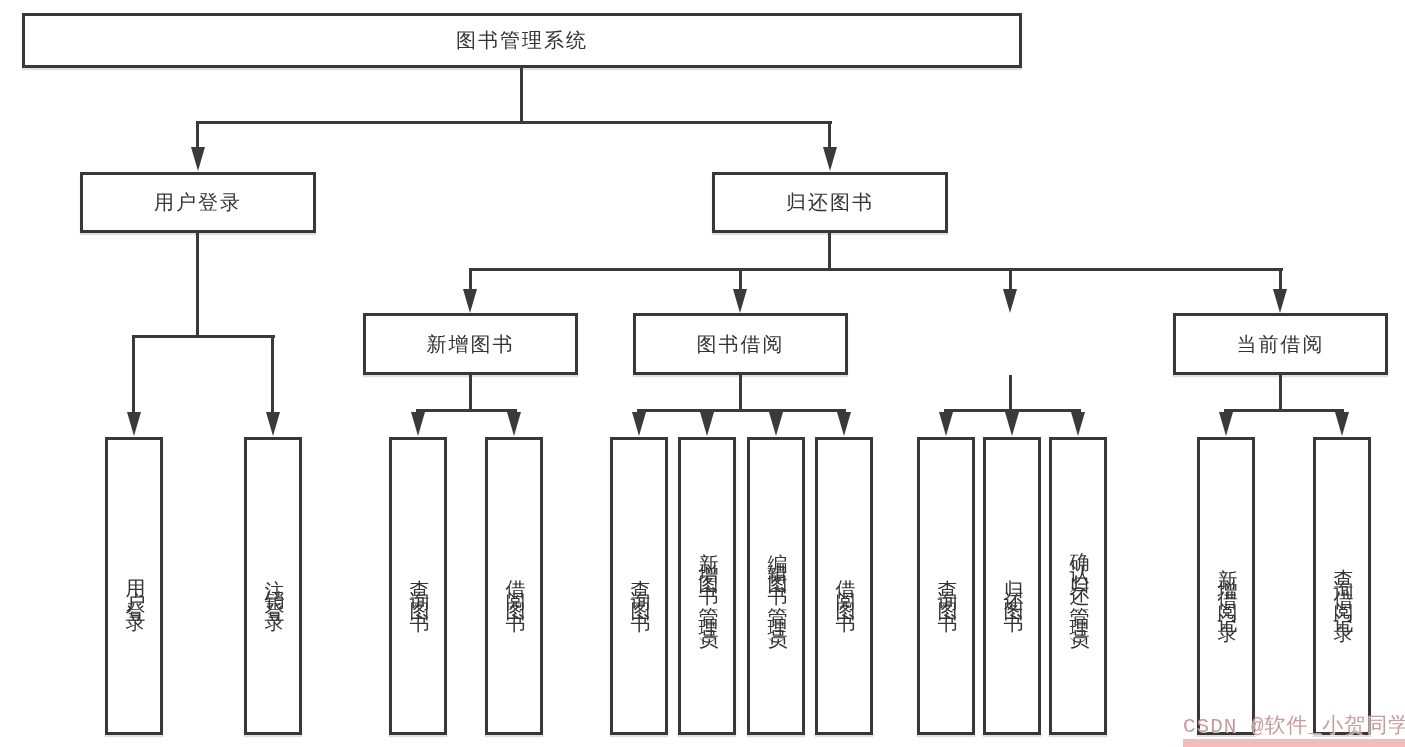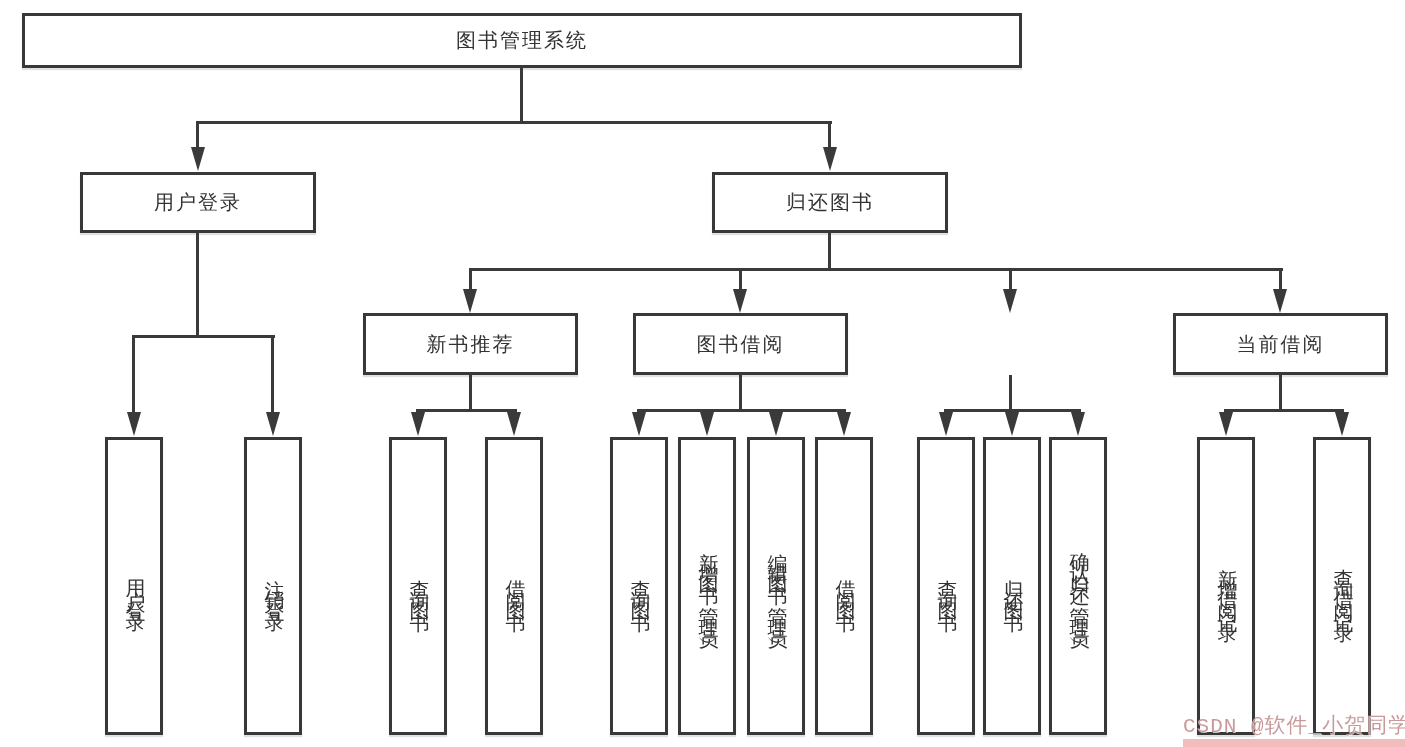--- a/index.html
+++ b/index.html
@@ -100,21 +100,21 @@
   <div class="vline" style="left:469px; top:268px; width:3px; height:24px;"></div>
   <div class="ah" style="left:463px; top:289px;"></div>
   <div class="vline" style="left:739px; top:268px; width:3px; height:24px;"></div>
   <div class="ah" style="left:733px; top:289px;"></div>
   <div class="vline" style="left:1009px; top:268px; width:3px; height:24px;"></div>
   <div class="ah" style="left:1003px; top:289px;"></div>
   <div class="vline" style="left:1279px; top:268px; width:3px; height:24px;"></div>
   <div class="ah" style="left:1273px; top:289px;"></div>
 
   <div class="box" style="left:363px; top:313px; width:215px; height:62px;">
-    <span class="hlabel">新书推荐</span>
+    <span class="hlabel">新增图书</span>
   </div>
   <div class="box" style="left:633px; top:313px; width:215px; height:62px;">
     <span class="hlabel">图书借阅</span>
   </div>
   <div class="box" style="left:1173px; top:313px; width:215px; height:62px;">
     <span class="hlabel">当前借阅</span>
   </div>
 
   <div class="vline" style="left:469px; top:375px; width:3px; height:37px;"></div>
   <div class="hline" style="left:416px; top:409px; width:101px; height:3px;"></div>

